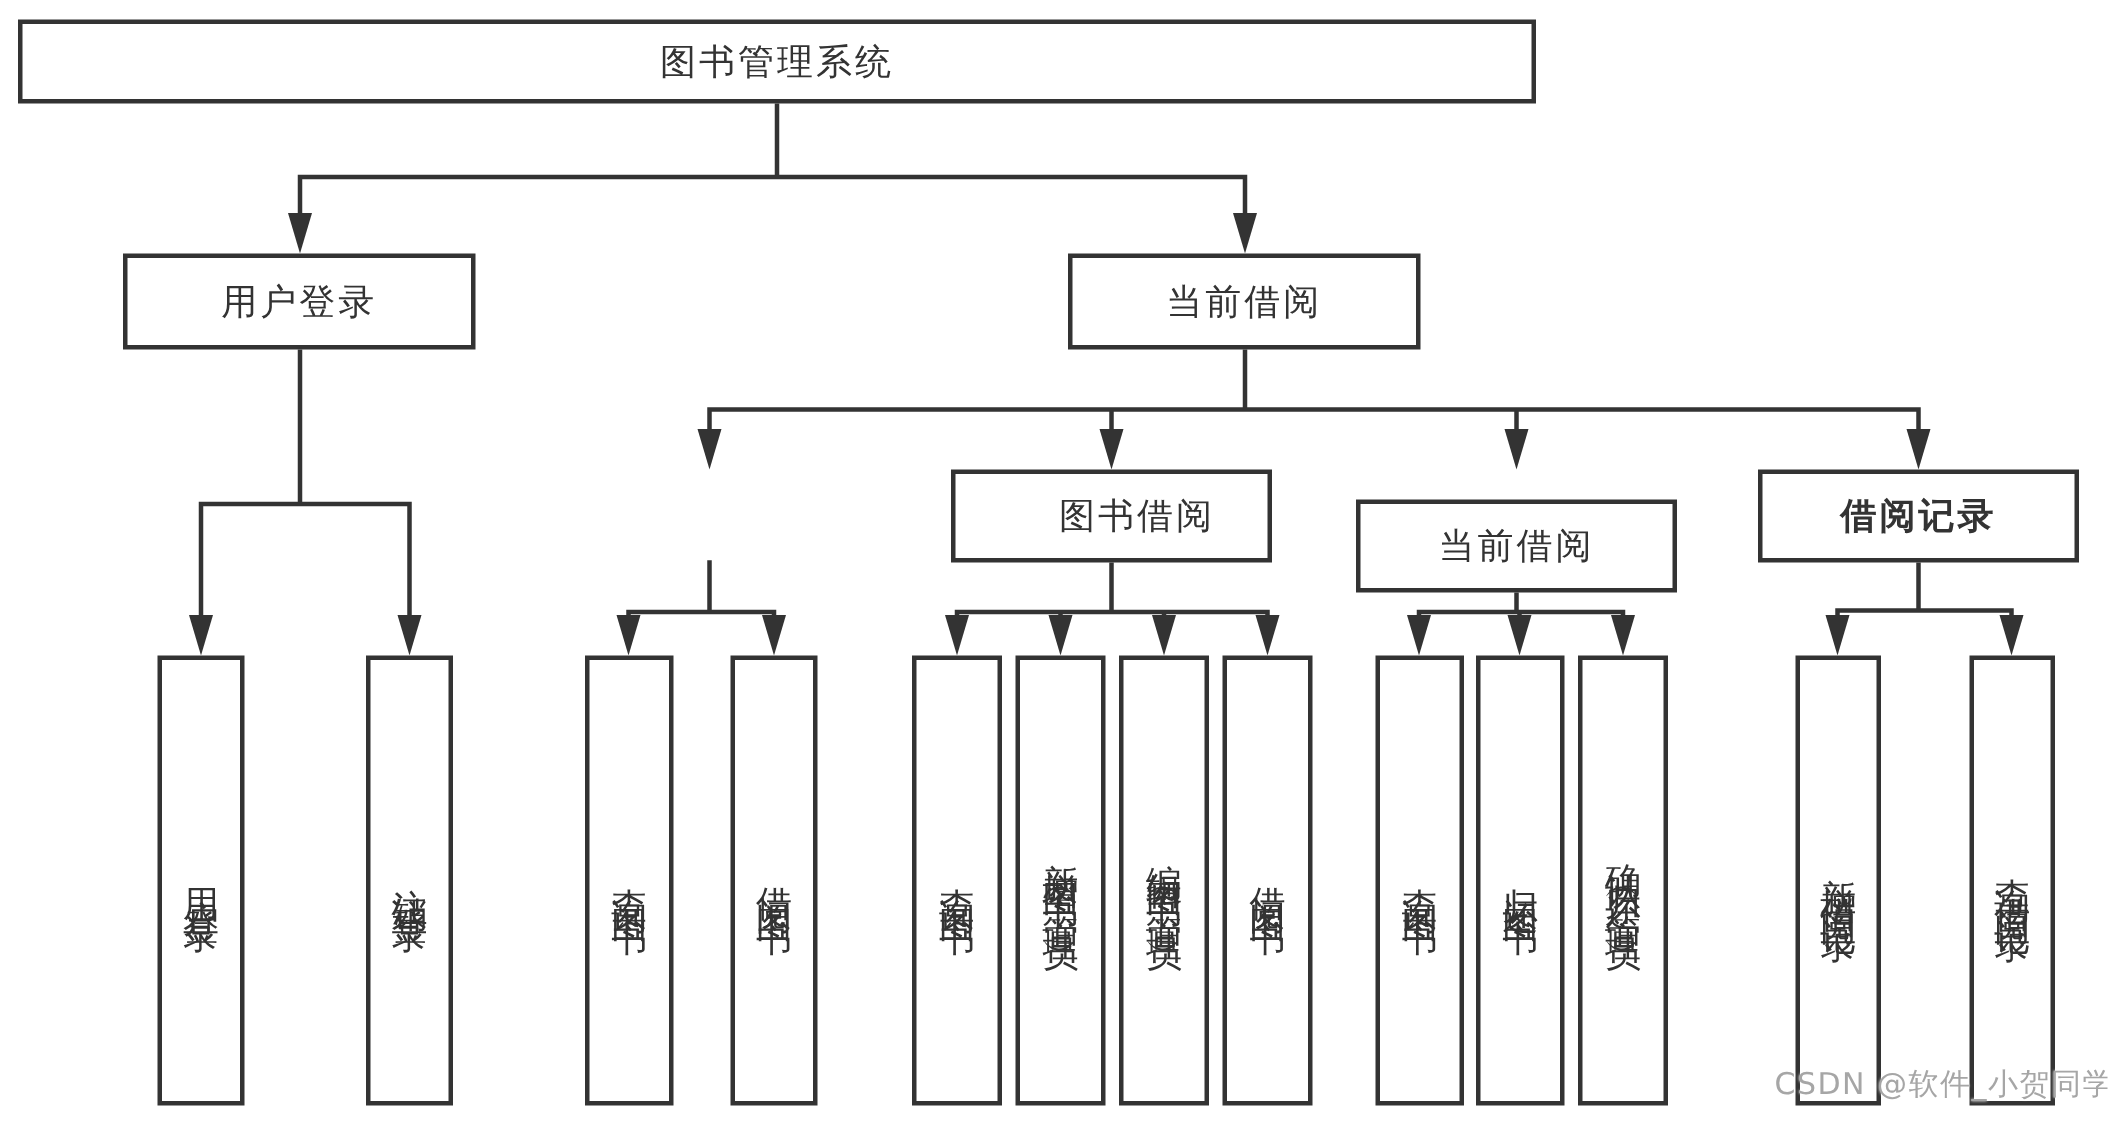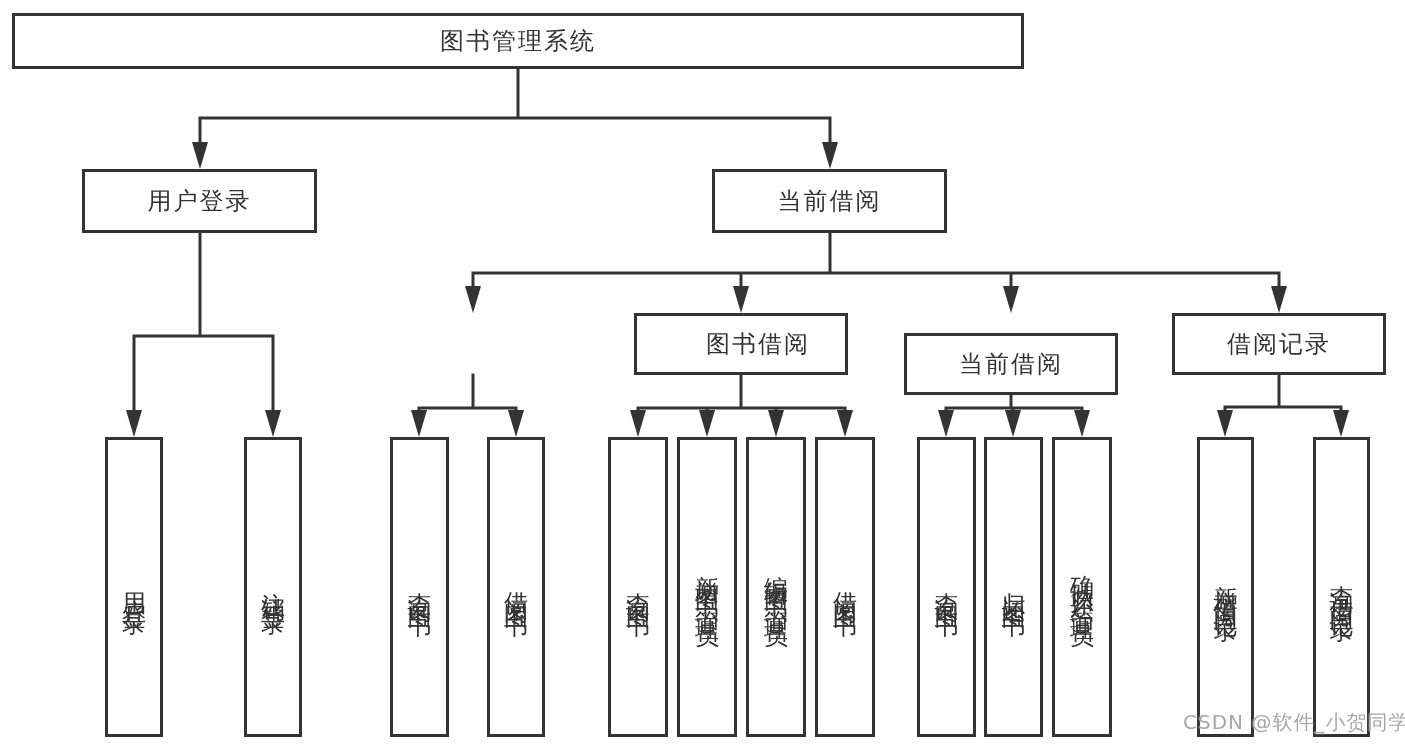--- a/index.html
+++ b/index.html
@@ -21,21 +21,21 @@
     writing-mode:vertical-rl; text-orientation:mixed;
     font-size:24px; letter-spacing:7px; line-height:1;
   }
   
   .n-root          { left:12px;   top:13px;  width:1012px; height:56px; }
   .n-user-login    { left:82px;   top:169px; width:235px;  height:64px; }
   .n-book-mgmt     { left:712px;  top:169px; width:235px;  height:64px; }
   .n-new-book-rec  { left:366px;  top:313px; width:214px;  height:62px; }
   .n-book-borrow   { left:634px;  top:313px; width:214px;  height:62px;padding-left:34px; }
   .n-cur-borrow    { left:904px;  top:313px; width:214px;  height:62px;margin-top:20px; }
-  .n-borrow-rec    { left:1172px; top:313px; width:214px;  height:62px; }
+  .n-borrow-rec    { left:1172px; top:313px; width:214px;  height:62px;font-weight:bold; }
   .leaf            { top:437px; height:300px; }
   .n-a1 { left:105px;  width:58px; }
   .n-a2 { left:244px;  width:58px; }
   .n-b1 { left:390px;  width:59px; }
   .n-b2 { left:487px;  width:58px; }
   .n-c1 { left:608px;  width:60px; }
   .n-c2 { left:677px;  width:60px; }
   .n-c3 { left:746px;  width:60px; }
   .n-c4 { left:815px;  width:60px; }
   .n-d1 { left:917px;  width:59px; }

